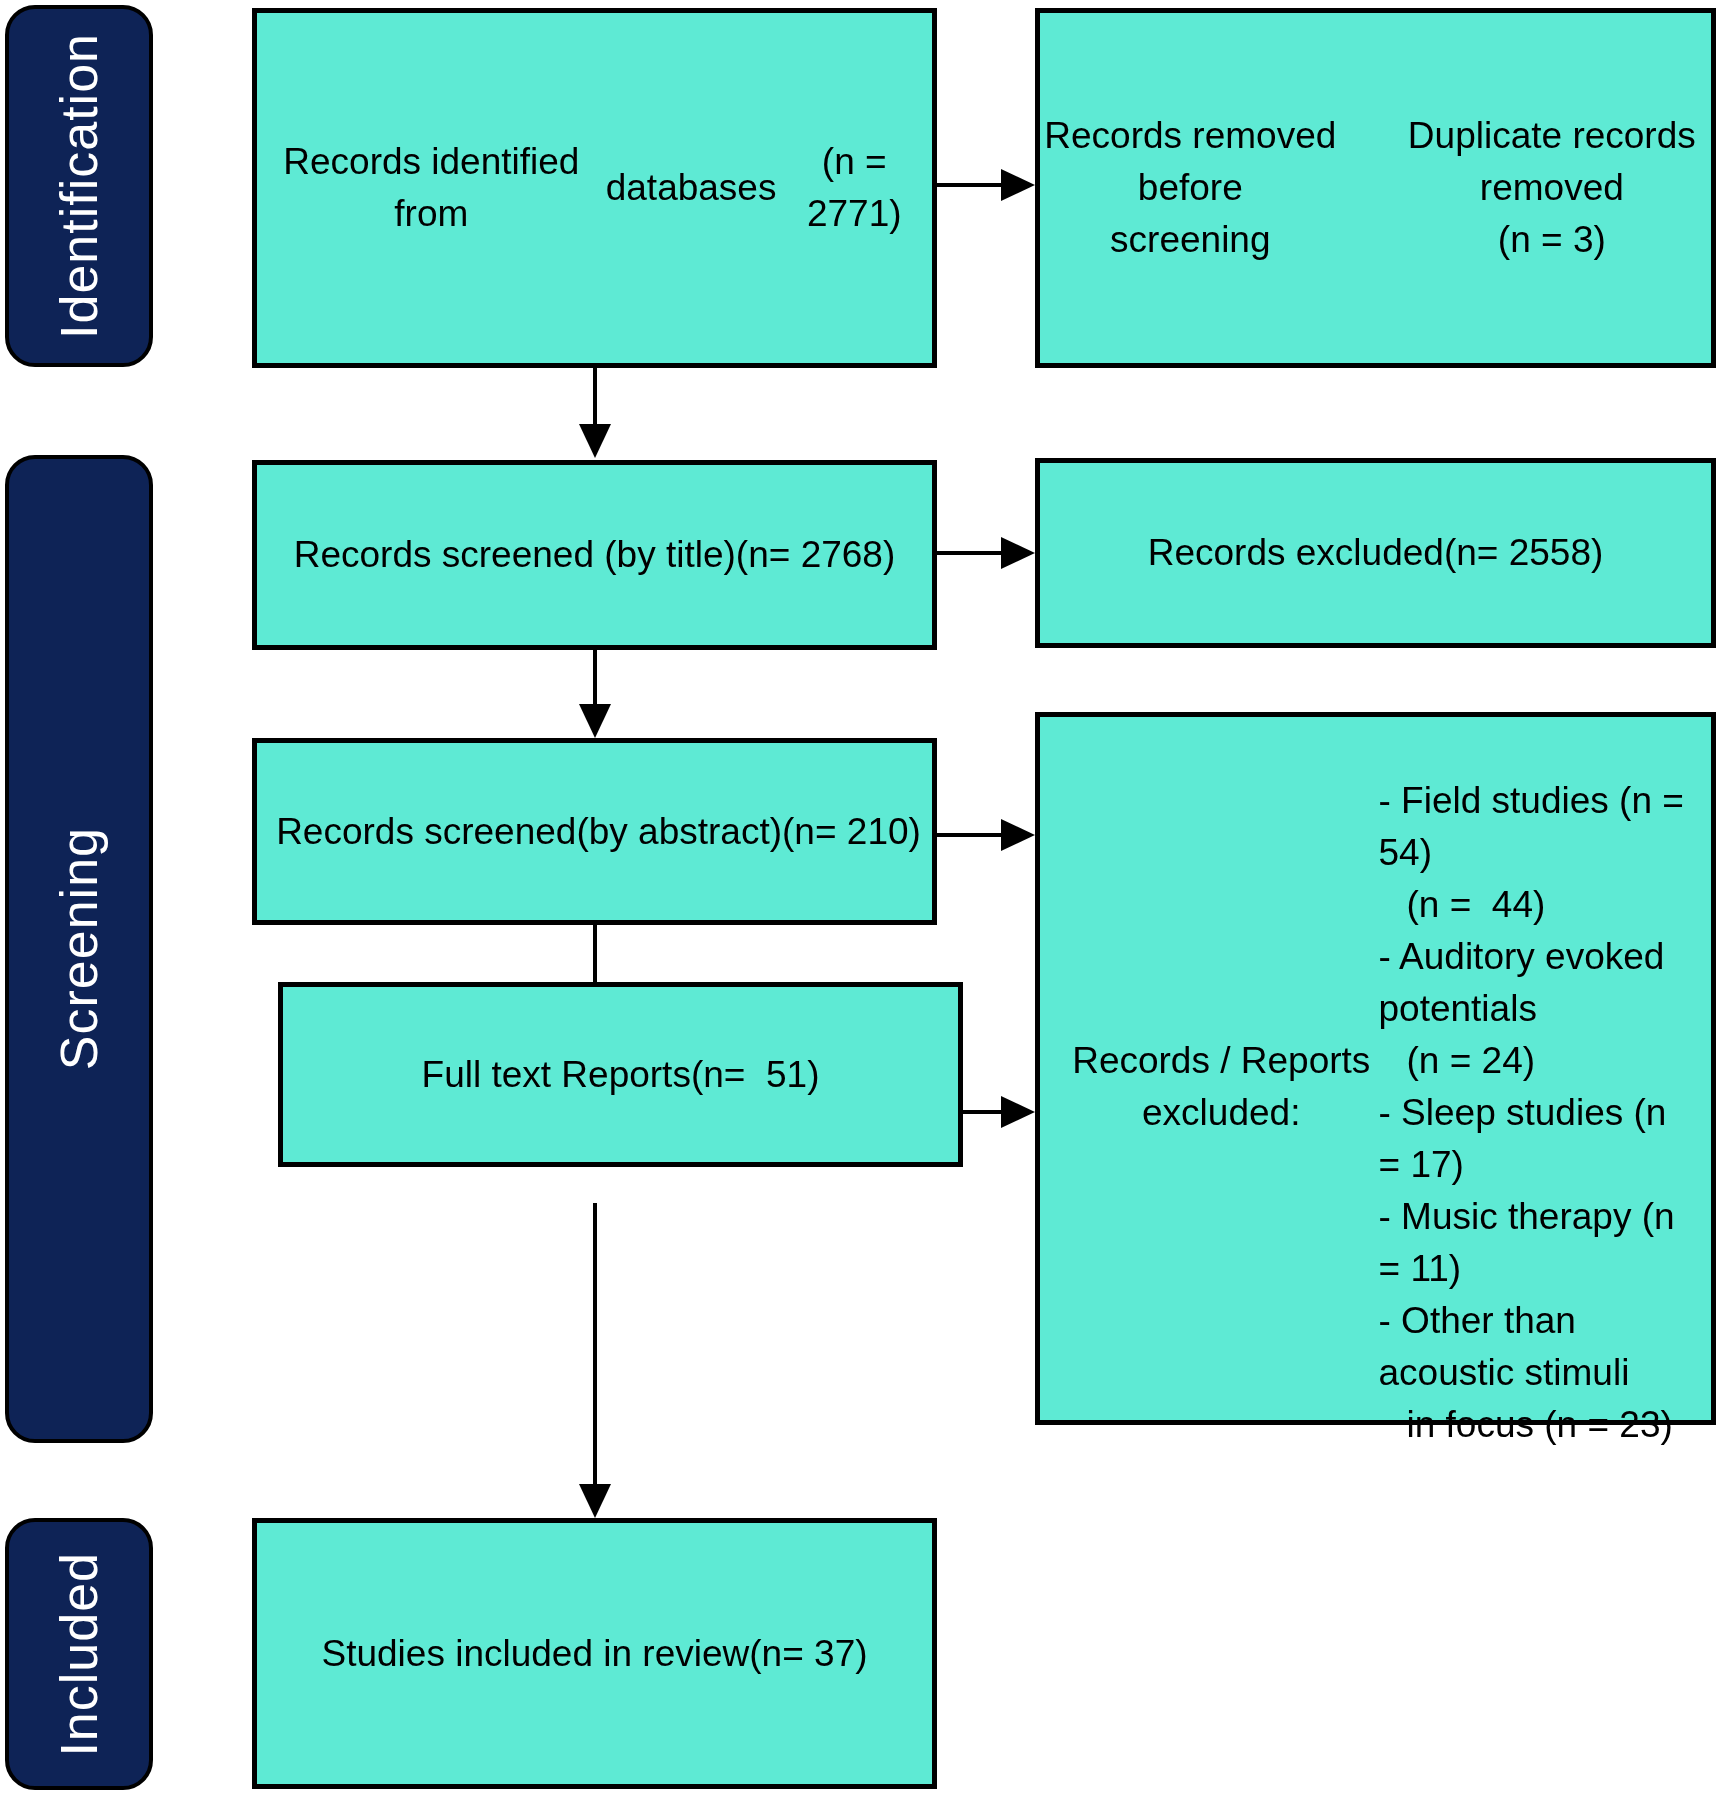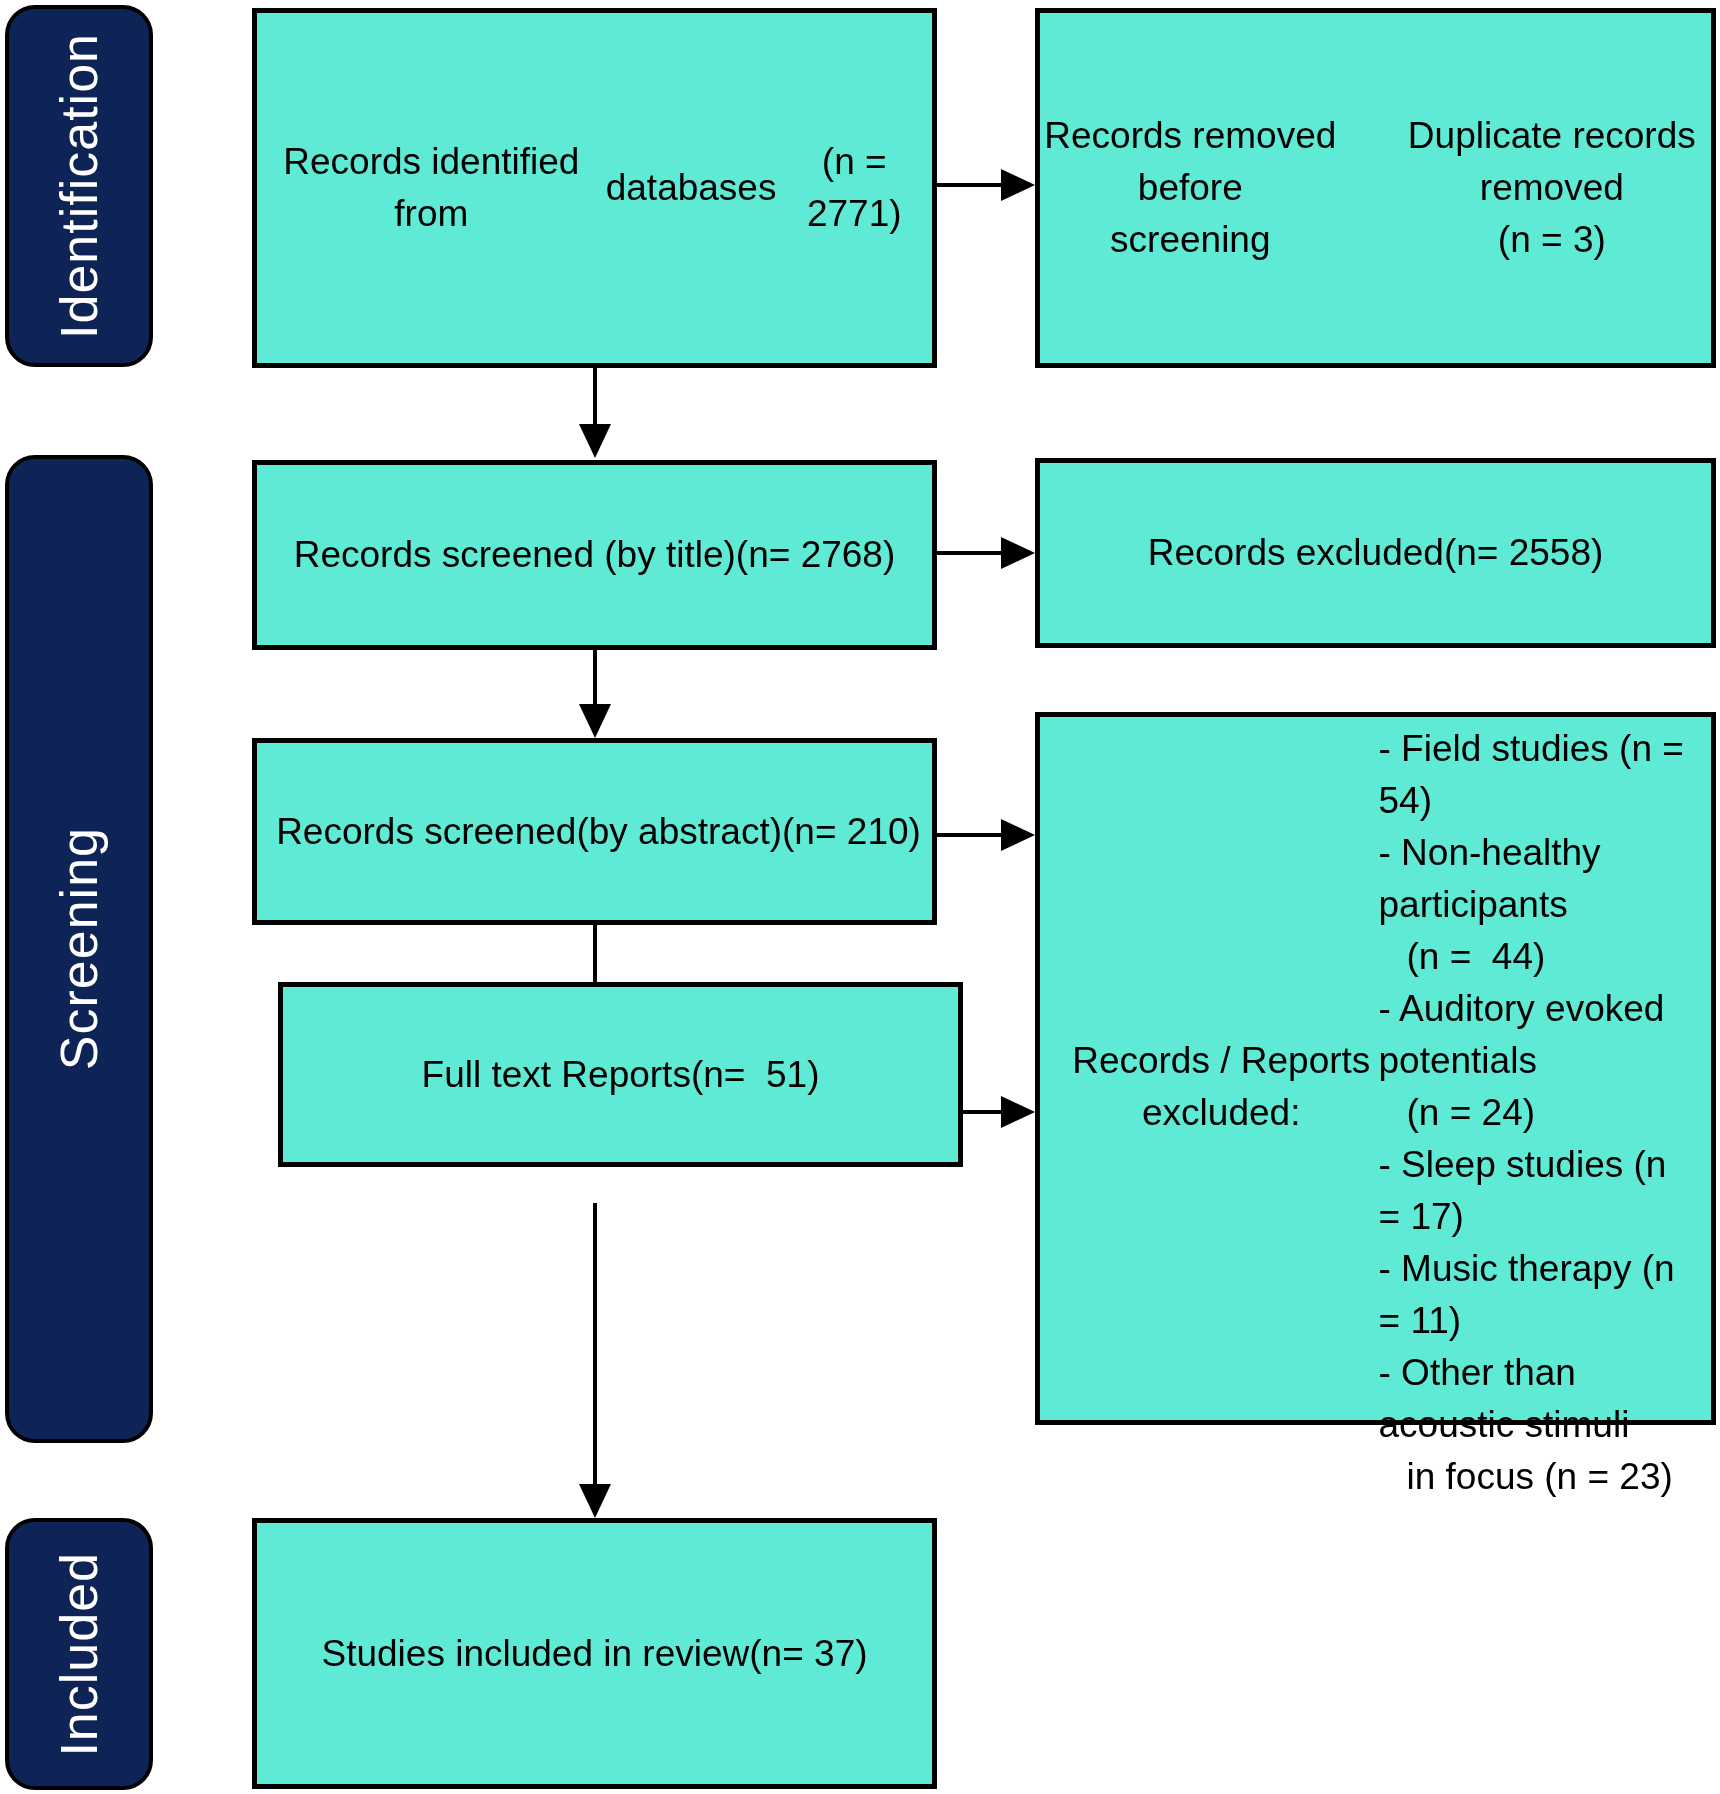--- a/index.html
+++ b/index.html
@@ -171,21 +171,20 @@
     <div class="line">(by abstract)</div>
     <div class="line">(n= 210)</div>
   </div>
 
   <div class="fbox box-excluded-reports">
     <div class="ex-header">
       <div class="line">Records / Reports excluded:</div>
     </div>
     <div class="ex-list">
       <div class="ex-line">- Field studies (n = 54)</div>
-      <div class="ex-line">- Non-healthy participants</div>
       <div class="ex-line indent">(n =  44)</div>
       <div class="ex-line">- Auditory evoked potentials</div>
       <div class="ex-line indent">(n = 24)</div>
       <div class="ex-line">- Sleep studies (n = 17)</div>
       <div class="ex-line">- Music therapy (n = 11)</div>
       <div class="ex-line">- Other than acoustic stimuli</div>
       <div class="ex-line indent">in focus (n = 23)</div>
     </div>
   </div>
 

